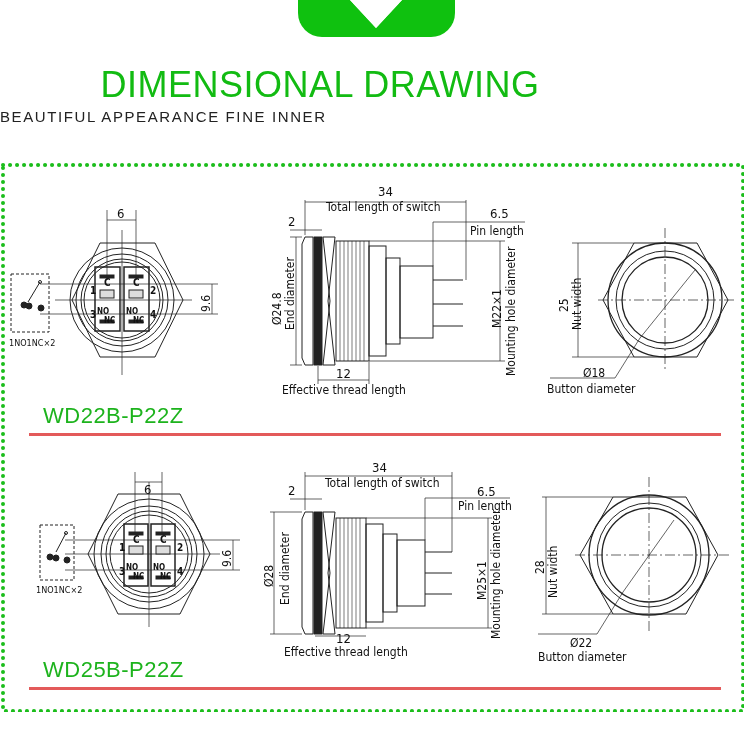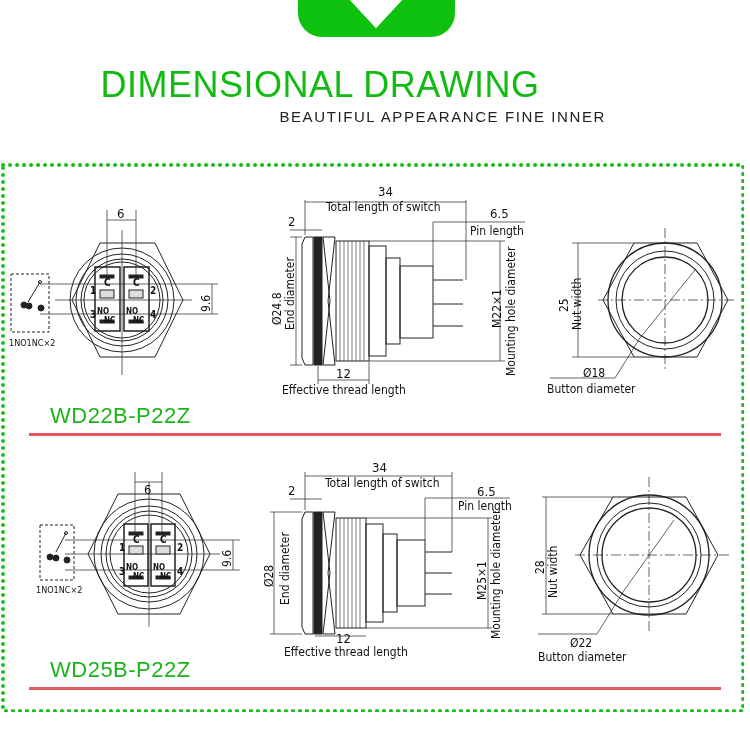--- a/index.html
+++ b/index.html
@@ -1,22 +1,22 @@
 <!DOCTYPE html>
 <html><head>
 <meta charset="utf-8">
 <style>
   html,body{margin:0;padding:0;background:#fff;}
   body{width:750px;height:750px;position:relative;overflow:hidden;font-family:"Liberation Sans",sans-serif;}
   .tab{position:absolute;left:298px;top:-10px;width:157px;height:47px;background:#0fc10f;border-radius:0 0 24px 24px;}
   .tab svg{position:absolute;left:0;top:0;}
   .title{position:absolute;left:0;width:640px;top:64px;text-align:center;color:#12bb12;font-size:36px;letter-spacing:0.5px;font-family:"Liberation Sans",sans-serif;}
-  .subtitle{position:absolute;left:0;width:606px;top:108px;text-align:right;color:#222;font-size:15px;letter-spacing:1.6px;}
+  .subtitle{position:absolute;left:0;width:606px;top:108px;text-align:left;color:#222;font-size:15px;letter-spacing:1.6px;}
   .frame{position:absolute;left:2px;top:163px;width:744px;height:550px;}
-  .model{position:absolute;left:50px;color:#1db31d;font-size:22px;letter-spacing:0.5px;}
+  .model{position:absolute;left:43px;color:#1db31d;font-size:22px;letter-spacing:0.5px;}
   .rule{position:absolute;left:29px;width:692px;height:3px;background:#e35a5a;}
   svg text{font-family:"DejaVu Sans Condensed","DejaVu Sans",sans-serif;fill:#111;}
   .drawing{position:absolute;left:0;}
 </style>
 </head>
 <body>
 
 <div class="tab">
   <svg width="157" height="47">
     <polygon points="52,10 78,38 104,10 104,0 52,0" fill="#fff"></polygon>

